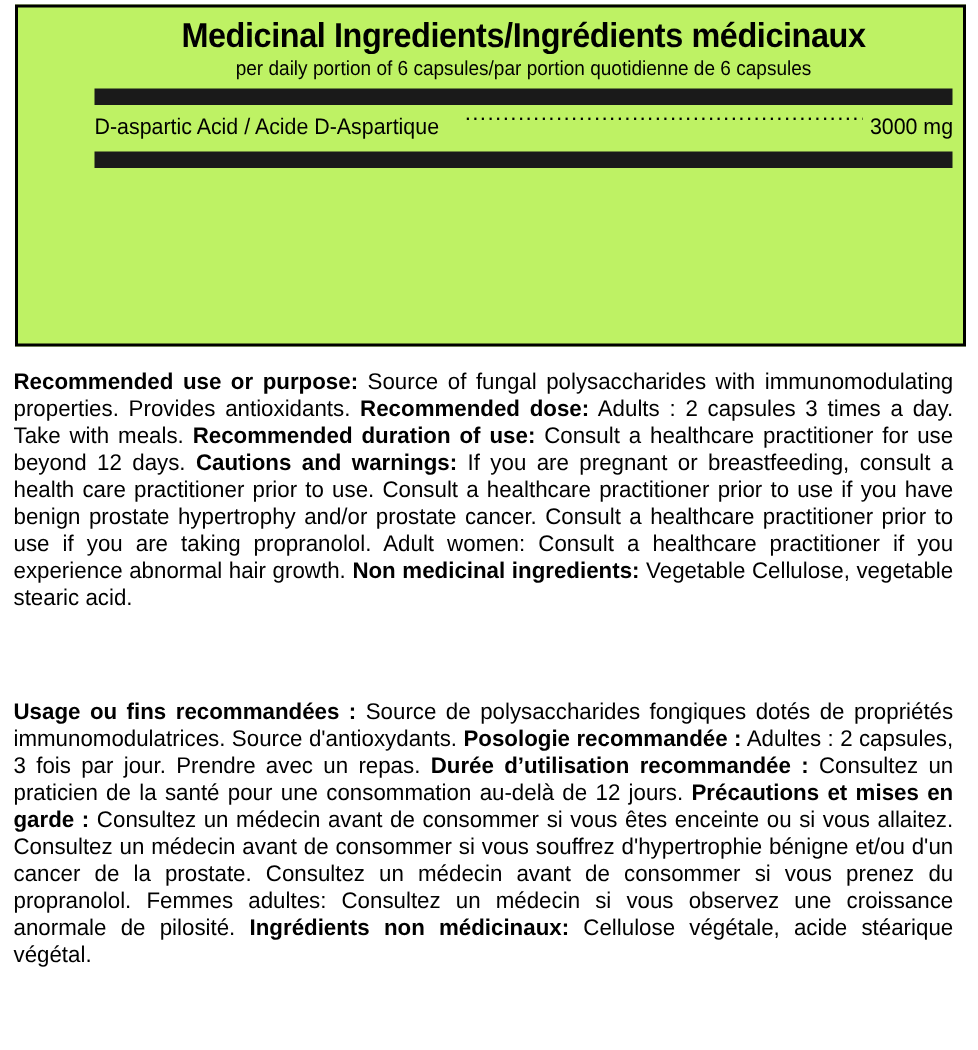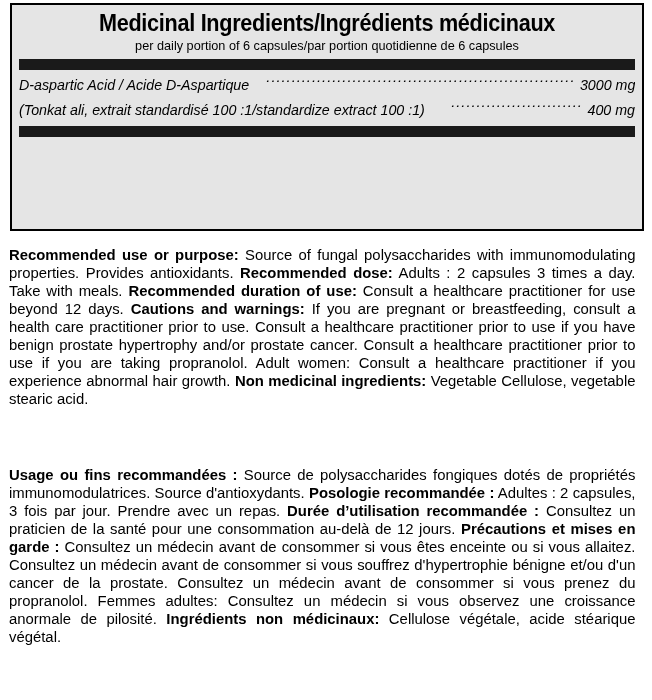--- a/index.html
+++ b/index.html
@@ -24,21 +24,22 @@
 
   
   .facts-box {
     position: absolute;
     left: 10px;
     top: 3px;
     width: 634px;
     height: 228px;
     border: 2px solid #000;
     box-sizing: border-box;
-    background: #e5e5e5;
+    background: #bef264;
+    padding-left: 44px;
   }
 
   .facts-inner {
     padding: 0 7px;
     box-sizing: border-box;
     height: 100%;
     position: relative;
   }
 
   .facts-title {
@@ -77,21 +78,20 @@
     margin-top: 2px;
   }
 
   .ing-row {
     display: flex;
     align-items: baseline;
     font-size: 15px;
     line-height: 25px;
     white-space: nowrap;
     overflow: hidden;
-    font-style: italic;
   }
 
   .ing-name {
     flex: 0 0 auto;
     transform: scaleX(0.95);
     transform-origin: left center;
   }
 
   .ing-leader {
     flex: 1 1 auto;
@@ -165,25 +165,20 @@
       <div class="facts-subtitle">per daily portion of 6 capsules/par portion quotidienne de 6 capsules</div>
 
       <div class="rule-bar"></div>
 
       <div class="ing-list" id="ingredient-list">
           <div class="ing-row">
             <span class="ing-name">D-aspartic Acid / Acide D-Aspartique</span>
             <span class="ing-leader"></span>
             <span class="ing-amount">3000 mg</span>
           </div>
-          <div class="ing-row">
-            <span class="ing-name">(Tonkat ali, extrait standardisé 100 :1/standardize extract 100 :1)</span>
-            <span class="ing-leader"></span>
-            <span class="ing-amount">400 mg</span>
-          </div>
         </div>
 
       <div class="rule-bar bottom"></div>
 
     </div>
   </div>
 
   <div class="body-block" id="english-block">
     <span class="t">
       <b>Recommended use or purpose:</b><span class="sp"> Source of fungal polysaccharides with immunomodulating properties. Provides antioxidants. </span><b>Recommended dose:</b><span class="sp"> Adults : 2 capsules 3 times a day. Take with meals. </span><b>Recommended duration of use:</b><span class="sp"> Consult a healthcare practitioner for use beyond 12 days. </span><b>Cautions and warnings:</b><span class="sp"> If you are pregnant or breastfeeding, consult a health care practitioner prior to use. Consult a healthcare practitioner prior to use if you have benign prostate hypertrophy and/or prostate cancer. Consult a healthcare practitioner prior to use if you are taking propranolol. Adult women: Consult a healthcare practitioner if you experience abnormal hair growth.  </span><b>Non medicinal ingredients:</b><span class="sp"> Vegetable Cellulose, vegetable stearic acid.</span>

